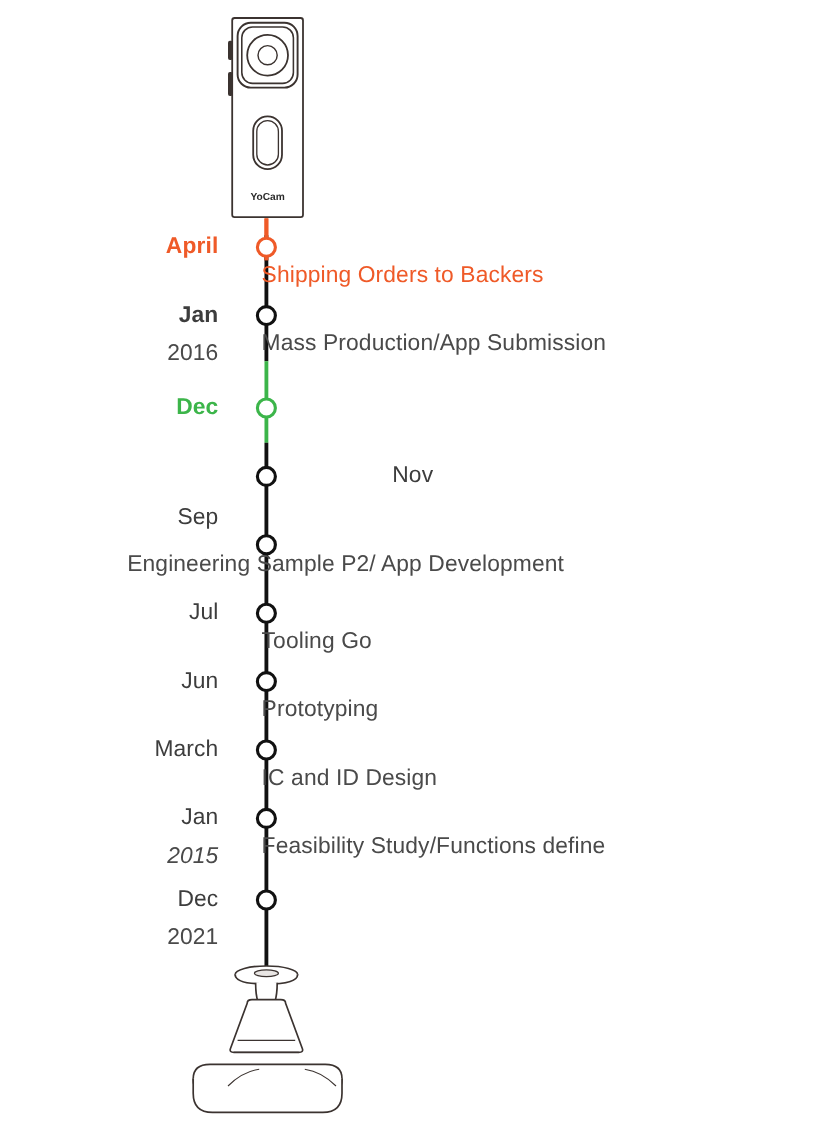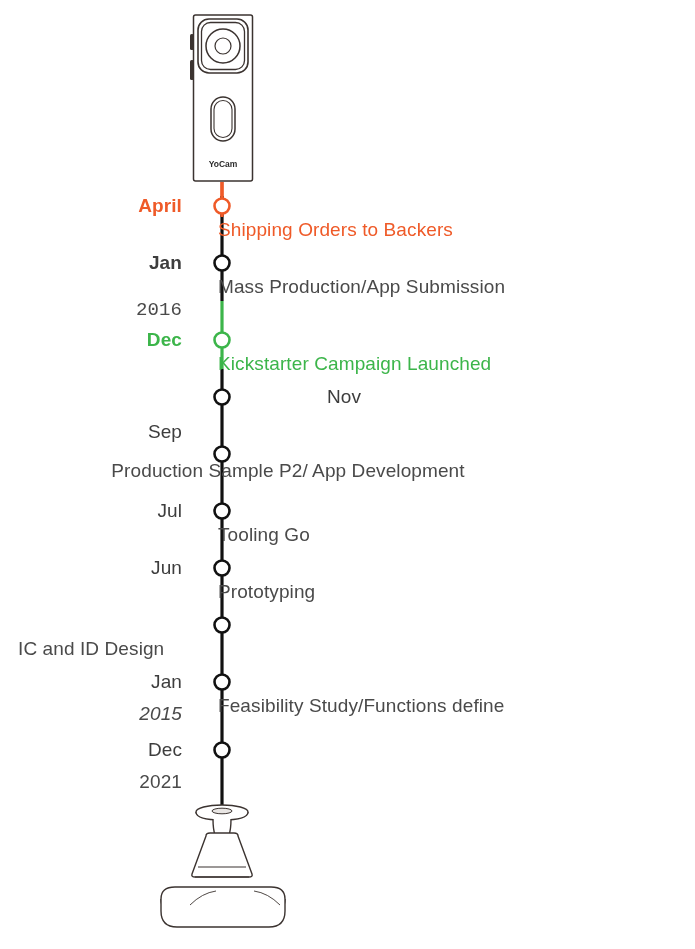--- a/index.html
+++ b/index.html
@@ -152,41 +152,41 @@
 
   <div id="rows-layer">
       <div class="tl-row accent-orange bold" style="top: 193px;">
         <div class="tl-month">April</div>
         <div class="tl-event">Shipping Orders to Backers</div>
       </div>
       <div class="tl-row bold" style="top: 250px;">
         <div class="tl-month">Jan</div>
         <div class="tl-event">Mass Production/App Submission</div>
       </div>
-      <div class="tl-year" style="top: 298px; font-family: Liberation Mono, monospace;">2016</div>
+      <div class="tl-year" style="top: 283px;">2016</div>
       <div class="tl-row accent-green bold" style="top: 327px;">
         <div class="tl-month">Dec</div>
-        <div class="tl-event">Kickstarter Campaign Launched</div>
       </div>
       <div class="tl-row" style="top: 384px; flex-direction: column;">
         <div class="tl-month">Nov</div>
-        <div class="tl-event">Production Sample P2/ App Development</div>
+        <div class="tl-event">Engineering Sample P2/ App Development</div>
       </div>
       <div class="tl-row" style="top: 419px; justify-content: space-between;">
         <div class="tl-month">Sep</div>
       </div>
       <div class="tl-row" style="top: 498px;">
         <div class="tl-month">Jul</div>
         <div class="tl-event">Tooling Go</div>
       </div>
       <div class="tl-row" style="top: 555px;">
         <div class="tl-month">Jun</div>
         <div class="tl-event">Prototyping</div>
       </div>
       <div class="tl-row" style="top: 612px;">
+        <div class="tl-month">March</div>
         <div class="tl-event">IC and ID Design</div>
       </div>
       <div class="tl-row" style="top: 669px;">
         <div class="tl-month">Jan</div>
         <div class="tl-event">Feasibility Study/Functions define</div>
       </div>
       <div class="tl-year" style="top: 702px; font-style: italic;">2015</div>
       <div class="tl-row" style="top: 737px;">
         <div class="tl-month">Dec</div>
       </div>

